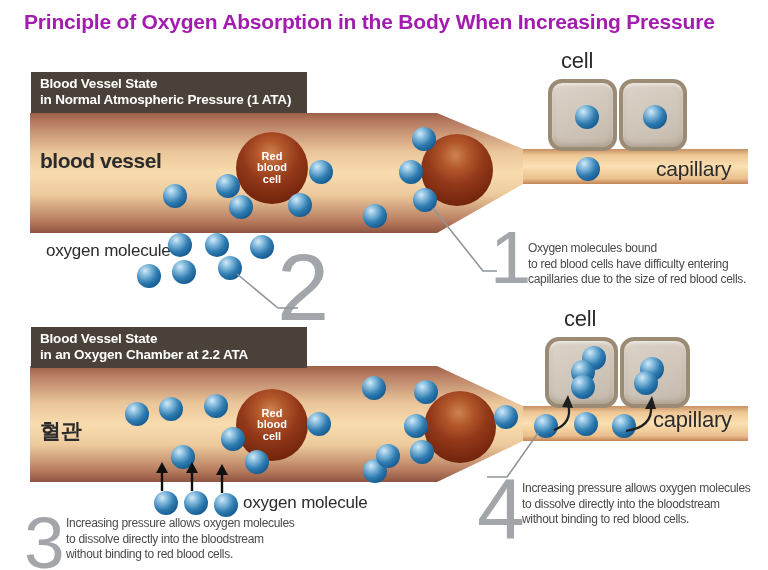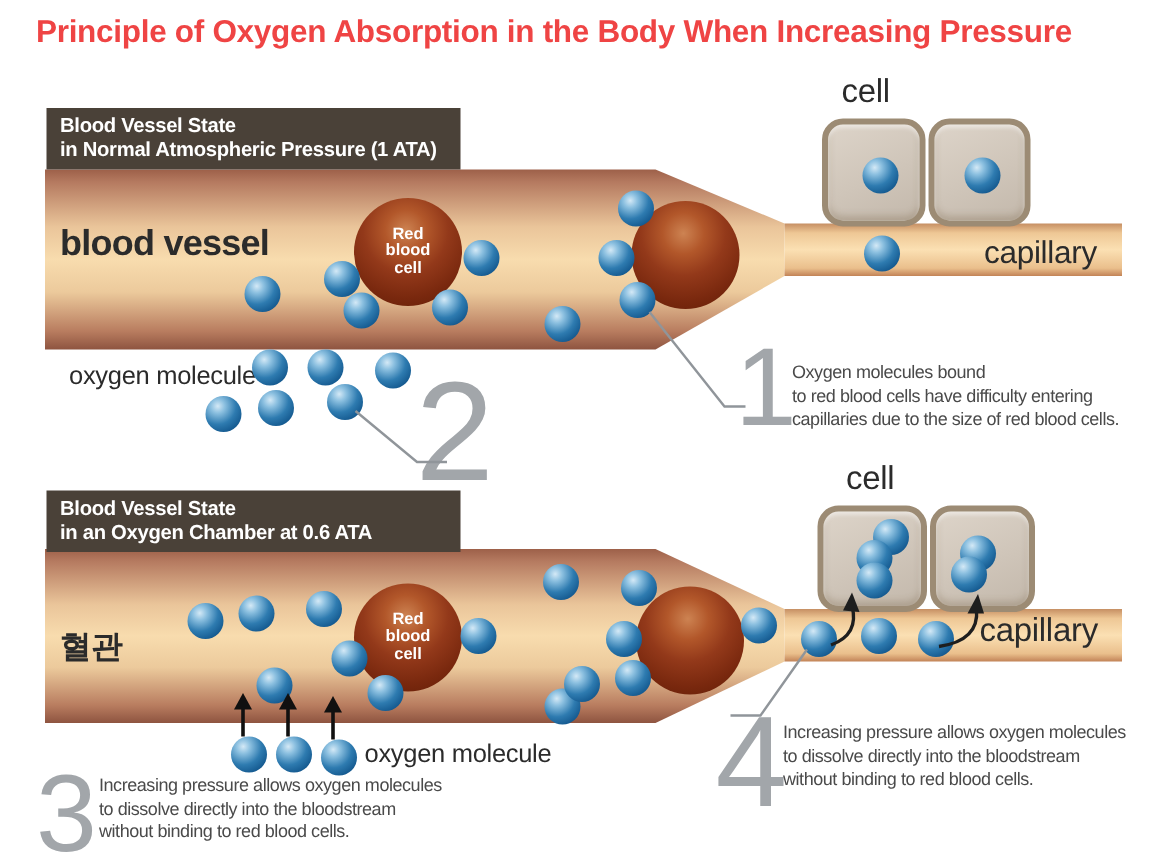--- a/index.html
+++ b/index.html
@@ -1,19 +1,19 @@
 <!DOCTYPE html>
 <html style="--header-bg: #4a4138; --oxygen-blue: #2e7bb0; --rbc-red: #93391a; --cell-fill: #cfc5b9; --cell-border: #9c8b74; --vessel-light: #f8dcae; --vessel-dark: #9d6049; --number-gray: #a2a6aa;"><head>
 <meta charset="utf-8">
 <style>
   html,body{margin:0;padding:0;background:#fff;}
   #canvas{position:relative;width:768px;height:570px;background:#fff;overflow:hidden;
           font-family:"Liberation Sans",sans-serif;}
   .title{position:absolute;left:24px;top:10px;margin:0;font-size:21px;font-weight:700;
-         color:#ef4444;letter-spacing:-0.2px;white-space:nowrap;}
+         color:#a21caf;letter-spacing:-0.2px;white-space:nowrap;}
   .layer{position:absolute;left:0;top:0;pointer-events:none;}
   .hdr{position:absolute;box-sizing:border-box;width:276px;height:41px;padding:4px 8px 4px 9px;
        background:var(--header-bg,#4a4138);color:#fff;font-size:13.5px;font-weight:700;
        line-height:16px;letter-spacing:-0.2px;}
   .cellbox{position:absolute;box-sizing:border-box;border:4px solid var(--cell-border,#9c8b74);
        border-radius:14px;background:linear-gradient(155deg,#ddd4c9 0%,var(--cell-fill,#cfc5b9) 55%,#c3b8ab 100%);
        box-shadow:inset 0 2px 3px rgba(255,255,255,.55), inset 0 -3px 5px rgba(110,90,60,.28);}
   .rbc{position:absolute;width:72px;height:72px;border-radius:50%;
        background:radial-gradient(circle at 48% 30%, #cd8352 0%, #b2572a 22%, var(--rbc-red,#93391a) 45%, #79280e 72%, #5f1c05 100%);
        display:flex;align-items:center;justify-content:center;text-align:center;
@@ -79,39 +79,39 @@
   <div class="hdr" style="left:31px;top:72px">
     <div>Blood Vessel State</div>
     <div>in Normal Atmospheric Pressure (1 ATA)</div>
   </div>
 
   <div class="cellbox" style="left:548px;top:79px;width:69px;height:72px"></div>
   <div class="cellbox" style="left:619px;top:79px;width:68px;height:72px"></div>
 
   <div class="lbl" style="left:561px;top:48px;font-size:22px">cell</div>
   <div class="lbl" style="left:656px;top:157px;font-size:21px">capillary</div>
-  <div class="lbl" style="left:40px;top:149px;font-size:24px;font-weight:700;letter-spacing:-0.5px">blood vessel</div>
+  <div class="lbl" style="left:40px;top:149px;font-size:21px;font-weight:700;letter-spacing:-0.5px">blood vessel</div>
   <div class="lbl" style="left:46px;top:241px;font-size:17px">oxygen molecule</div>
 
   <div class="rbc" style="left:236px;top:132px">
     <span>Red
 blood
 cell</span>
   </div>
   <div class="rbc" style="left:421px;top:134px"></div>
 
   <div class="num" style="left:490px;top:221px;font-size:74px">1</div>
   <div class="ann" style="left:528px;top:241px;width:242px">Oxygen molecules bound
 to red blood cells have difficulty entering
 capillaries due to the size of red blood cells.</div>
   <div class="num" style="left:277px;top:241px;font-size:94px">2</div>
 
   <div class="hdr" style="left:31px;top:327px">
     <div>Blood Vessel State</div>
-    <div>in an Oxygen Chamber at 0.6 ATA</div>
+    <div>in an Oxygen Chamber at 2.2 ATA</div>
   </div>
 
   <div class="cellbox" style="left:545px;top:337px;width:73px;height:71px"></div>
   <div class="cellbox" style="left:620px;top:337px;width:70px;height:71px"></div>
 
   <div class="lbl" style="left:564px;top:306px;font-size:22px">cell</div>
   <div class="lbl" style="left:653px;top:407px;font-size:22px">capillary</div>
   <div class="lbl" style="left:40px;top:417px;font-size:21px;font-weight:700">혈관</div>
   <div class="lbl" style="left:243px;top:493px;font-size:17px">oxygen molecule</div>
 

